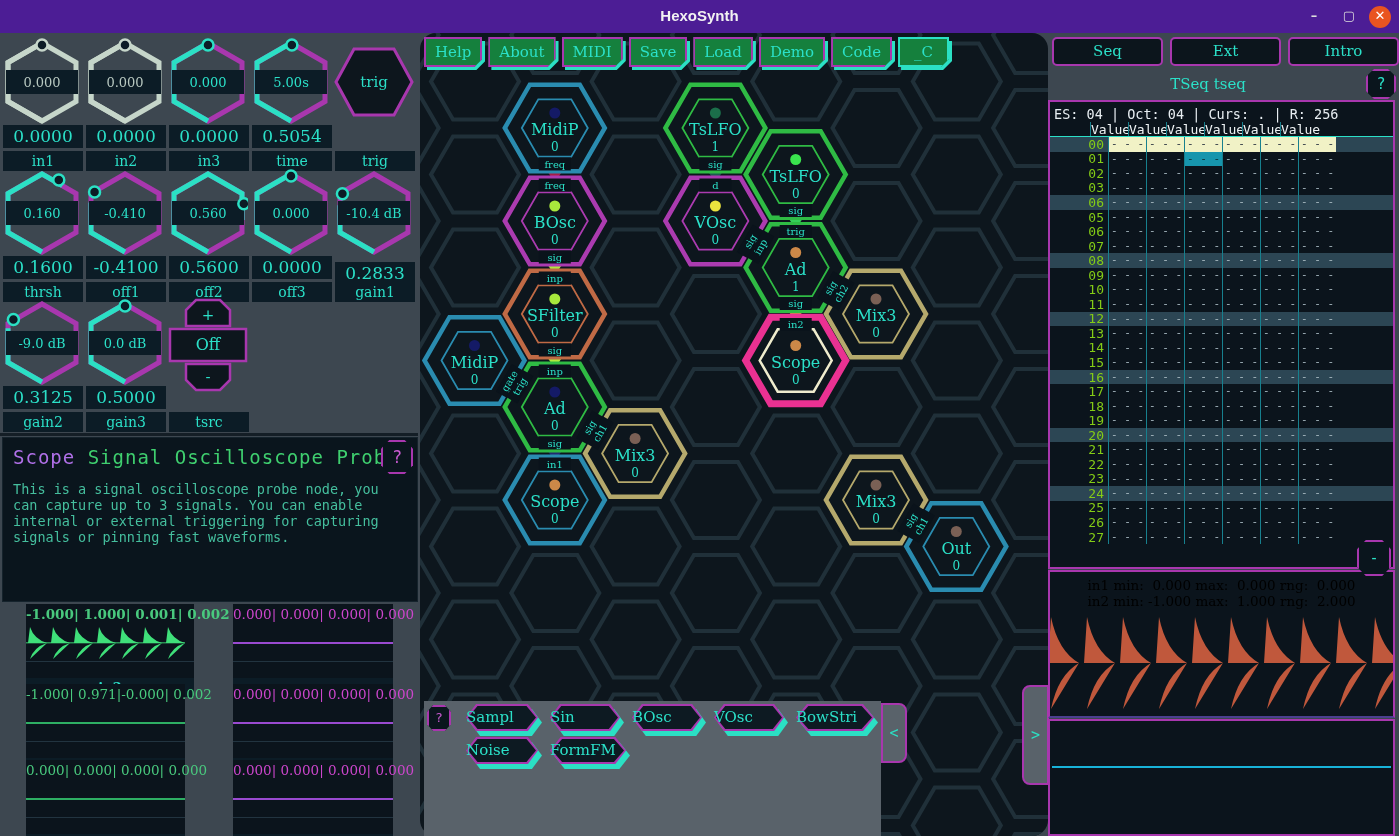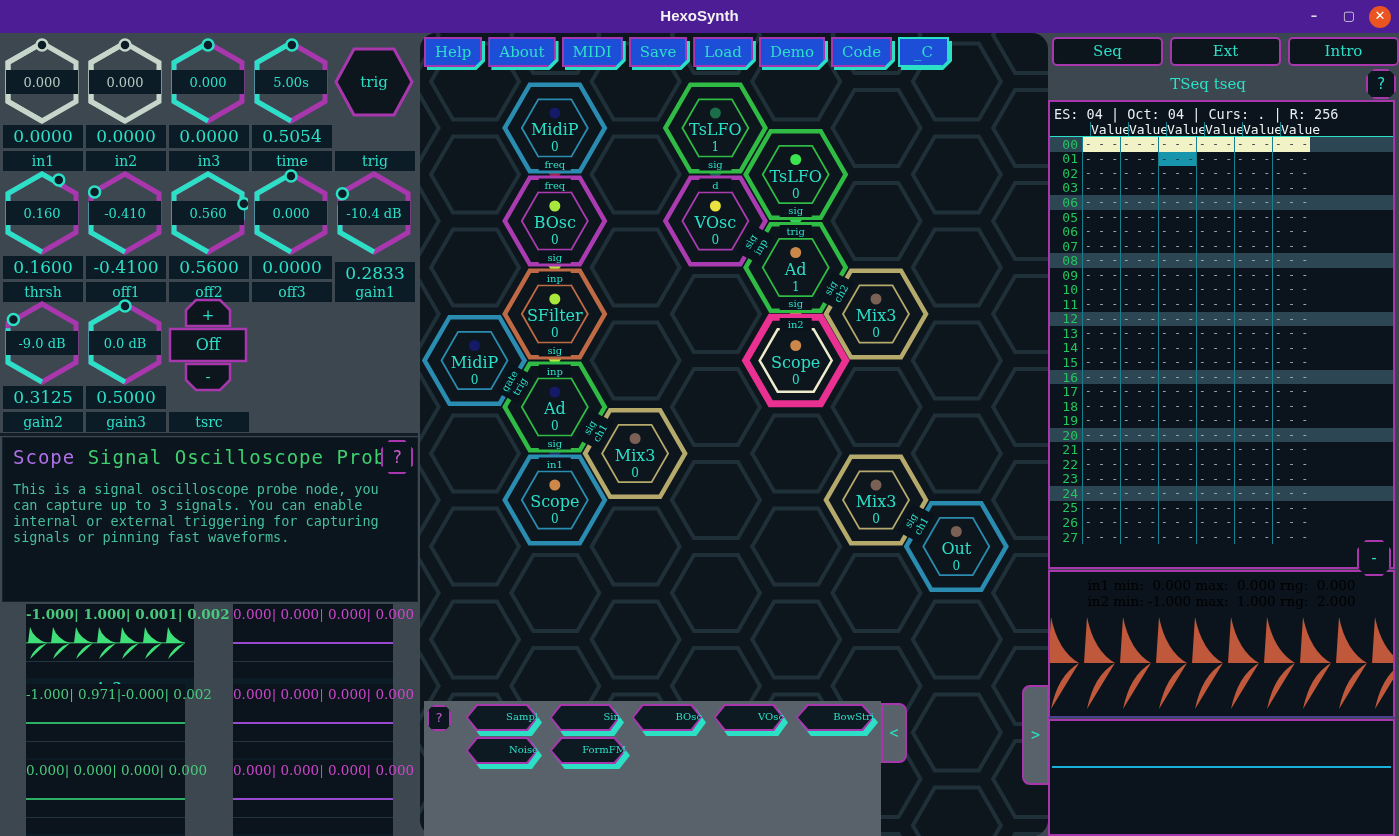--- a/index.html
+++ b/index.html
@@ -38,52 +38,52 @@
   .mscope .wave{position:relative;height:38px;border-bottom:1px solid #223440;}
   .mscope .sub{height:13px;}
   .mscope .lbl{height:19px;background:#0c1c26;color:#2be0c8;text-align:center;font-size:13px;
     line-height:19px;margin-top:3px;}
   
   #hexwrap{position:absolute;left:420px;top:0px;width:628px;height:803px;background:#0d161d;overflow:hidden;border-radius:16px;}
   #menubar{position:absolute;left:424px;top:4px;height:32px;display:flex;gap:6px;}
   .mbtn{position:relative;height:30px;}
   .mbtn .sh{position:absolute;left:3px;top:4px;right:-3px;bottom:-3px;background:#2be0c4;
     clip-path:polygon(0 0,100% 0,100% calc(100% - 9px),calc(100% - 9px) 100%,0 100%);}
-  .mbtn .face{position:relative;height:30px;background:#1d4ed8;border:2px solid #a837ae;
+  .mbtn .face{position:relative;height:30px;background:#15803d;border:2px solid #a837ae;
     color:#2be0c8;font-size:15px;padding:0 9px;line-height:26px;
     clip-path:polygon(0 0,100% 0,100% calc(100% - 8px),calc(100% - 8px) 100%,0 100%);}
   .mbtn.accent .face{border-color:#2be0c4;}
   
   #palette{position:absolute;left:424px;top:635px;width:458px;height:168px;}
   #paltabs{position:absolute;left:0;top:0;height:33px;display:flex;gap:2px;}
   .ptab{height:33px;background:#0d1a22;border:2px solid #888;border-bottom:none;
     border-radius:7px 7px 0 0;color:#2be0c8;font-size:15px;text-align:center;padding-top:5px;}
   #palbody{position:absolute;left:0;top:33px;width:457px;height:168px;background:#59626a;}
   .pill{position:absolute;height:27px;}
   .pill .sh{position:absolute;left:4px;top:5px;right:-4px;bottom:-5px;background:#2be0c4;
     clip-path:polygon(0 50%,14% 0,86% 0,100% 50%,86% 100%,14% 100%);}
   .pill .bord{position:absolute;inset:0;background:#a837ae;
     clip-path:polygon(0 50%,14% 0,86% 0,100% 50%,86% 100%,14% 100%);}
   .pill .face{position:absolute;inset:2px;background:#0d1a22;
     clip-path:polygon(0 50%,14% 0,86% 0,100% 50%,86% 100%,14% 100%);}
-  .pill .lb{position:absolute;inset:0;color:#2be0c8;font-size:10px;text-align:right;line-height:26px;}
+  .pill .lb{position:absolute;inset:0;color:#2be0c8;font-size:15px;text-align:left;line-height:26px;}
   .navbtn{position:absolute;background:#59626a;border:2px solid #a837ae;color:#2be0c4;
     font-family:"DejaVu Sans Mono",monospace;font-size:15px;display:flex;align-items:center;
     justify-content:center;}
   
   #rtabs{position:absolute;left:1052px;top:4px;display:flex;gap:7px;}
   .rtab{width:111px;height:29px;background:#0c151c;border:2px solid #a837ae;border-radius:5px;
     color:#2be0c8;font-size:15px;text-align:center;line-height:25px;}
   #rtitle{position:absolute;left:1048px;top:42px;width:320px;text-align:center;color:#2be0c8;
     font-size:15px;}
   #tracker{position:absolute;left:1048px;top:67px;width:347px;height:469px;background:#0b141c;
     border:2px solid #a837ae;font-family:"DejaVu Sans Mono",monospace;overflow:hidden;}
   #tracker .status{color:#e8eef2;font-size:13.5px;padding:4px 4px 0 4px;white-space:pre;}
   .trow{display:flex;height:14.55px;align-items:center;}
-  .trow .rl{width:32px;text-align:right;padding-right:4px;color:#22c55e;font-size:13px;}
+  .trow .rl{width:58px;text-align:right;padding-right:4px;color:#84cc16;font-size:13px;}
   .trow .tc{width:38px;height:100%;border-left:1px solid #17808e;color:#a8bac2;font-size:11px;
     text-align:center;line-height:14.5px;white-space:pre;}
   .thead{display:flex;height:15px;border-bottom:1px solid #2be0c8;}
   .thead .rl{width:40px;}
   .thead .tc{width:38px;border-left:1px solid #17808e;color:#eef2f4;font-size:13px;line-height:15px;}
   #monitor{position:absolute;left:1048px;top:537px;width:347px;height:148px;background:#0b141c;
     border:2px solid #a837ae;border-bottom-color:#4b3f8f;}
   #monitor .ln{font-family:"DejaVu Serif",serif;font-size:13.5px;text-align:center;white-space:pre;}
   #monitor2{position:absolute;left:1048px;top:686px;width:347px;height:117px;background:#0b141c;
     border:2px solid #a837ae;}

